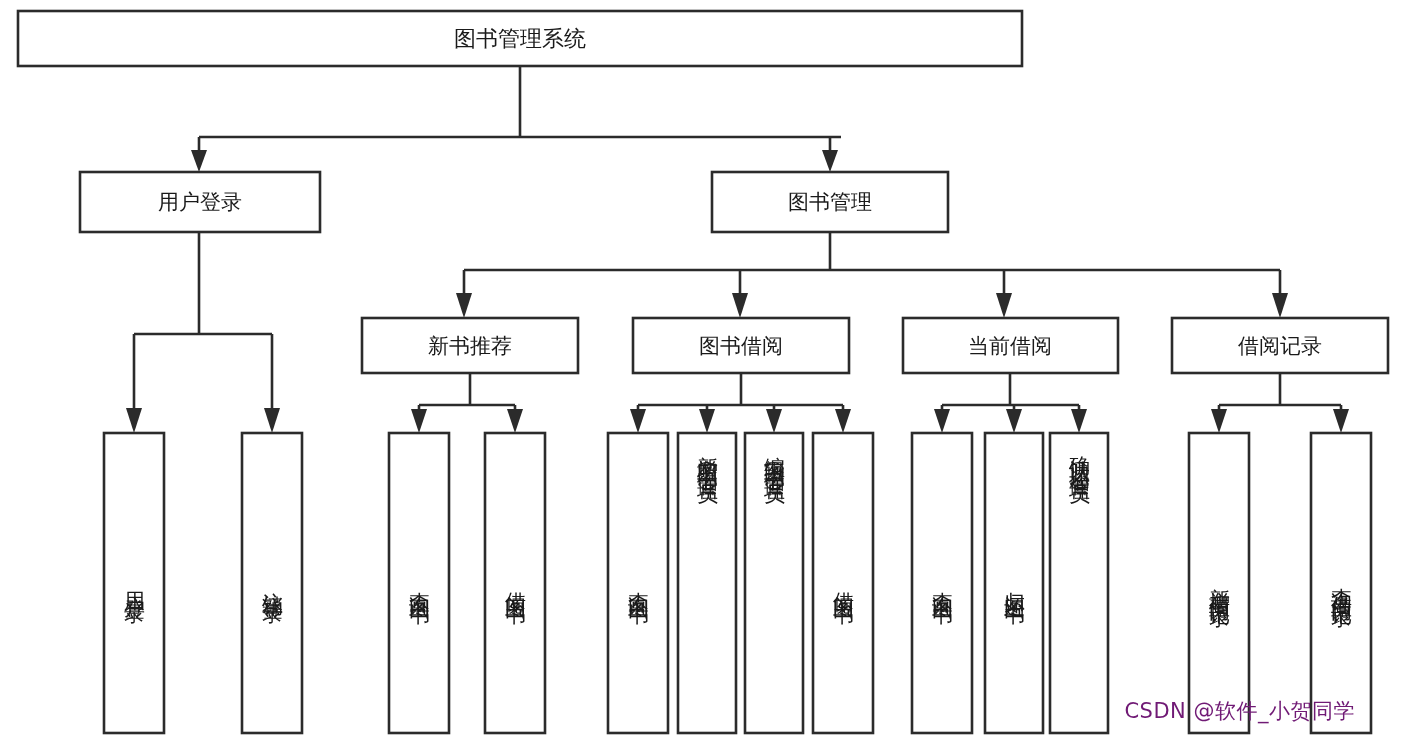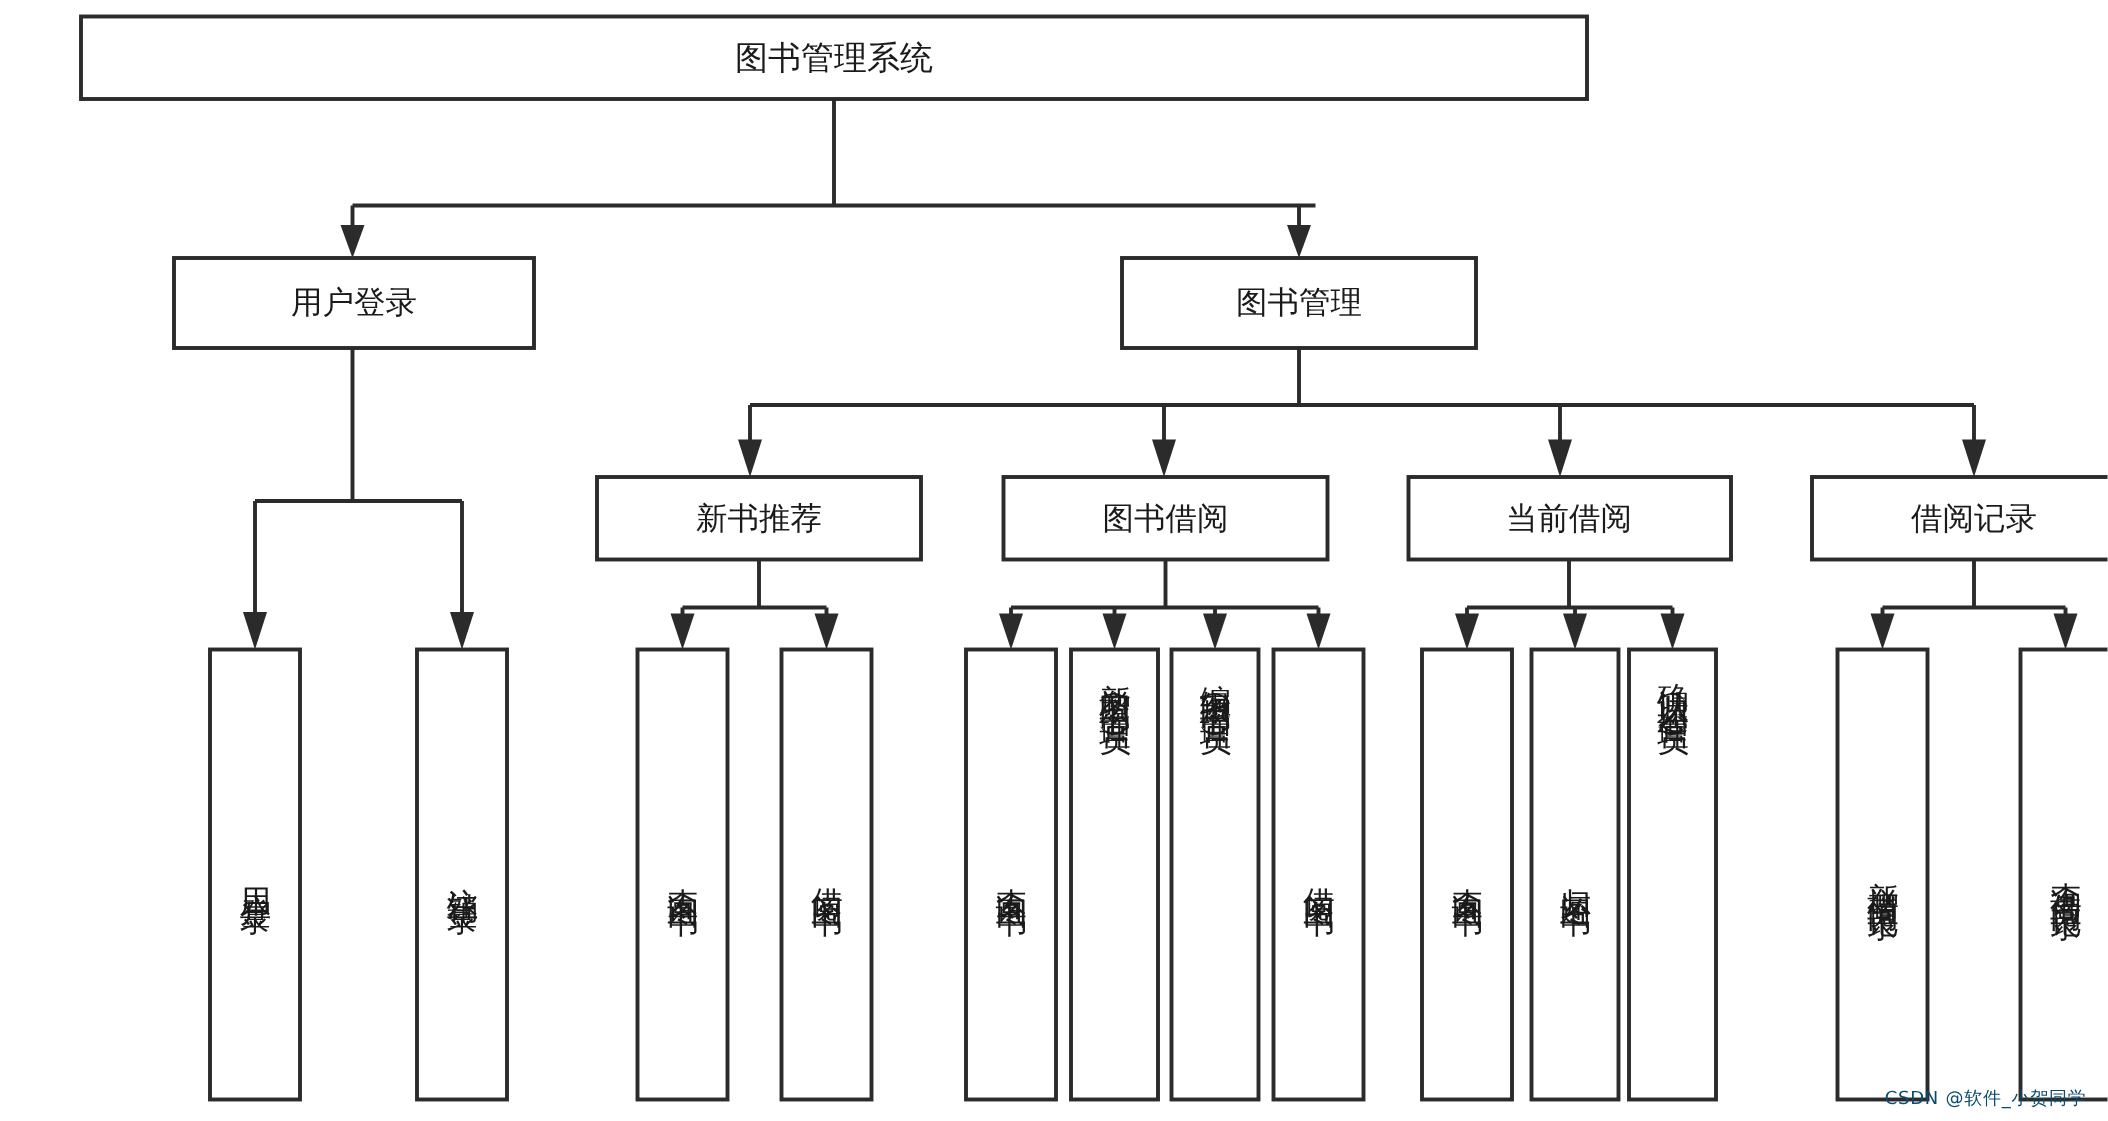--- a/index.html
+++ b/index.html
@@ -11,21 +11,20 @@
     width: 1405px;
     height: 747px;
     overflow: hidden;
     font-family: "DejaVu Sans", "Liberation Sans", sans-serif;
   }
   #diagram-root {
     position: relative;
     width: 1363px;
     height: 747px;
     background: #ffffff;
-    margin-left: 36px;
   }
   svg.diagram-canvas {
     position: absolute;
     top: 0;
     left: 0;
     width: 1405px;
     height: 747px;
   }
   .node-box {
     fill: #ffffff;
@@ -70,24 +69,24 @@
     font-size: 21px;
     line-height: 1.18;
     letter-spacing: 4px;
     color: #1a1a1a;
     white-space: nowrap;
     text-align: center;
   }
   .watermark {
     position: absolute;
     right: 8px;
-    bottom: 6px;
-    font-family: "DejaVu Sans", "Liberation Sans", sans-serif;
-    font-size: 12px;
-    color: #0c4a6e;
+    bottom: 22px;
+    font-family: "DejaVu Sans", "Liberation Sans", sans-serif;
+    font-size: 21px;
+    color: #701a75;
     white-space: nowrap;
     letter-spacing: 0.5px;
   }
 </style>
 </head>
 <body>
 
 <div id="diagram-root">
 
   <svg class="diagram-canvas" viewBox="0 0 1405 747" xmlns="http://www.w3.org/2000/svg">

